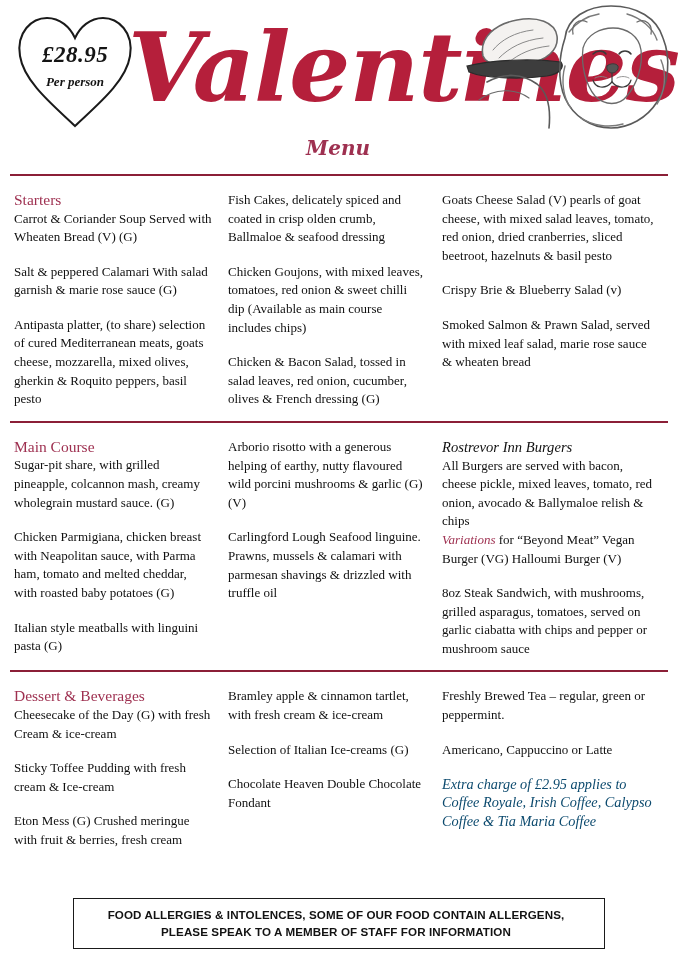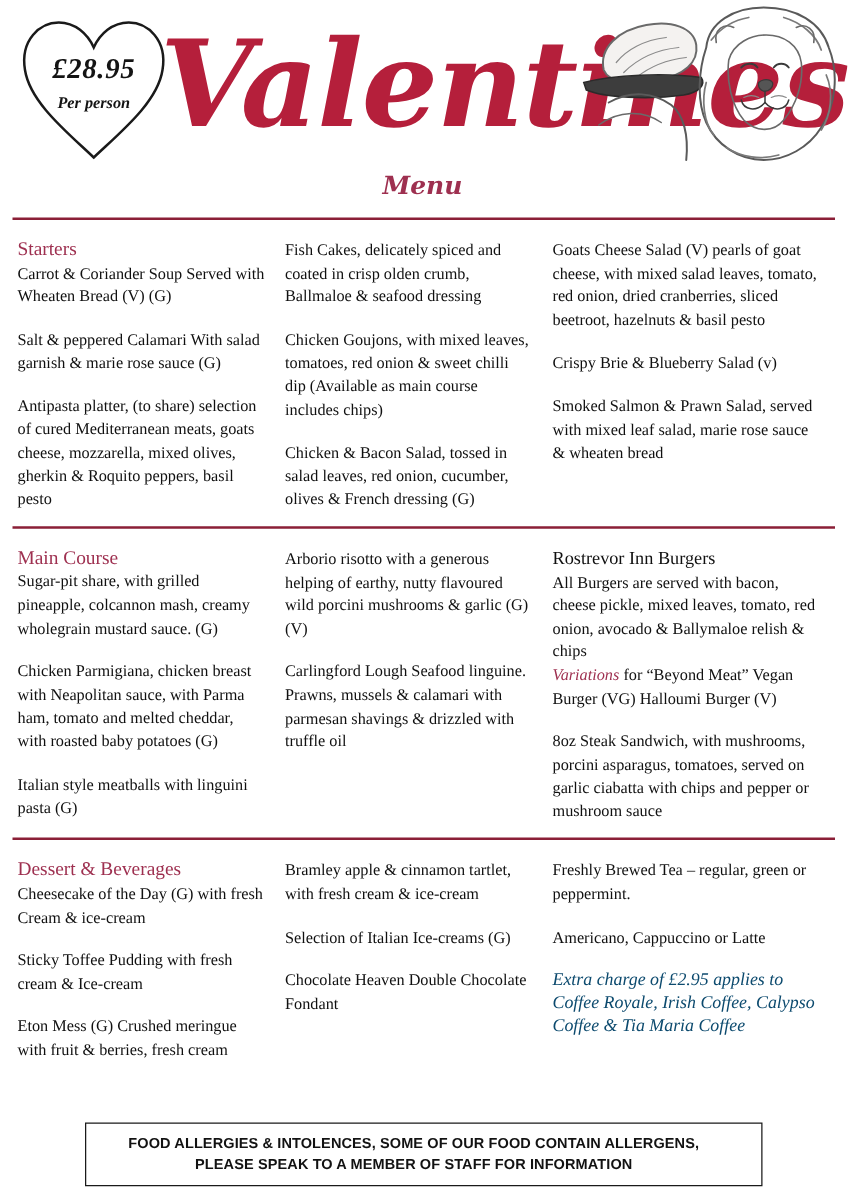--- a/index.html
+++ b/index.html
@@ -134,20 +134,21 @@
     font-size: 13px;
     line-height: 18.6px;
     margin: 0 0 16px 0;
     font-family: "Liberation Serif", "DejaVu Serif", serif;
     color: #101010;
   }
   .item.tight { margin-bottom: 0; }
   .item:last-child { margin-bottom: 0; }
 
   .item-head-italic {
+    font-style: italic;
     font-size: 14.6px;
     line-height: 18.6px;
     color: #101010;
   }
   .red-italic {
     color: #9e3050;
     font-style: italic;
   }
   .note-italic {
     font-style: italic;
@@ -168,21 +169,21 @@
     position: absolute;
     left: 0;
     top: 898px;
     width: 678px;
     display: flex;
     justify-content: center;
   }
   .allergy-box {
     width: 512px;
     border: 1.5px solid #1a1a1a;
-    padding: 7px 22px 8px 6px;
+    padding: 7px 12px 8px 6px;
     text-align: center;
     background: #fff;
   }
   .allergy-line {
     font-family: "Liberation Sans", "DejaVu Sans", sans-serif;
     font-size: 11.6px;
     font-weight: bold;
     line-height: 17px;
     letter-spacing: 0.1px;
     color: #121212;
@@ -282,21 +283,21 @@
       <div class="item">Italian style meatballs with linguini pasta (G)</div>
     </div>
     <div class="col col-2">
       <div class="item">Arborio risotto with a generous helping of earthy, nutty flavoured wild porcini mushrooms &amp; garlic (G)(V)</div>
       <div class="item">Carlingford Lough Seafood linguine.  Prawns, mussels &amp; calamari with parmesan shavings &amp; drizzled with truffle oil</div>
     </div>
     <div class="col col-3">
       <div class="item-head-italic">Rostrevor Inn Burgers</div>
       <div class="item tight">All Burgers are served with bacon, cheese pickle, mixed leaves, tomato, red onion, avocado &amp; Ballymaloe relish &amp; chips</div>
       <div class="item"><span class="red-italic">Variations</span><span> for “Beyond Meat” Vegan Burger (VG) Halloumi Burger (V)</span></div>
-      <div class="item">8oz Steak Sandwich, with mushrooms, porcini asparagus, tomatoes, served on garlic ciabatta with chips and pepper or mushroom sauce</div>
+      <div class="item">8oz Steak Sandwich, with mushrooms, grilled asparagus, tomatoes, served on garlic ciabatta with chips and pepper or mushroom sauce</div>
     </div>
   </div>
 </div>
 
 <div class="section" id="section-desserts">
   <div class="divider"></div>
   <div class="cols">
     <div class="col col-1">
       <div class="sec-head">Dessert &amp; Beverages</div>
       <div class="item tight">Cheesecake of the Day (G) with fresh Cream &amp; ice-cream</div>

